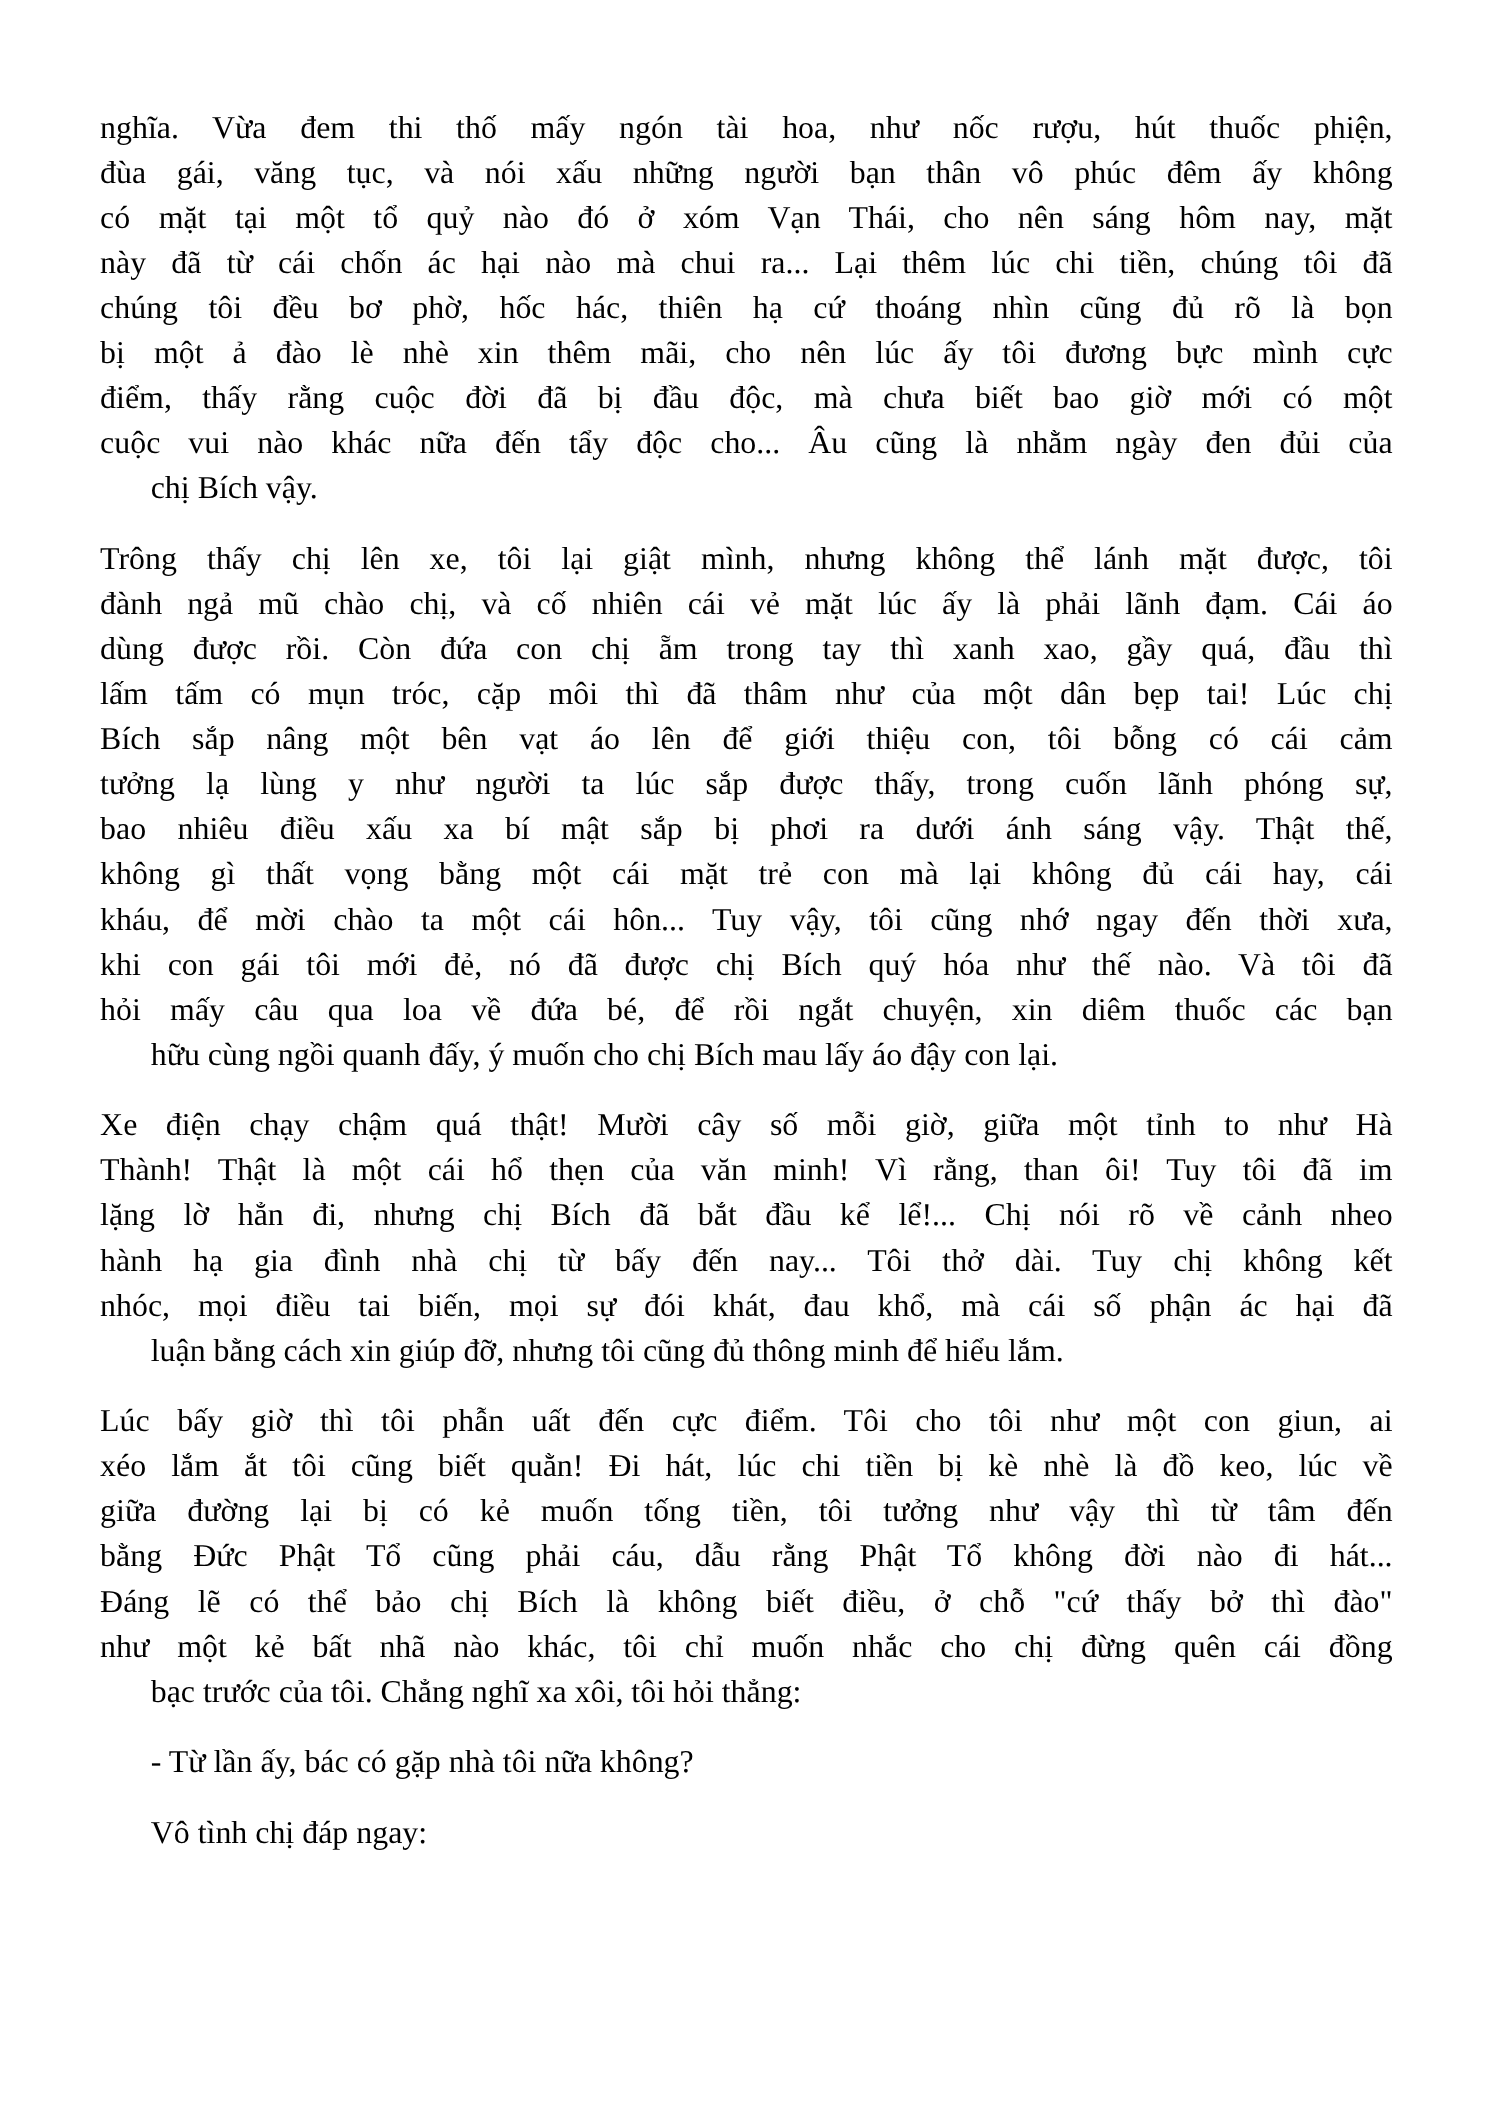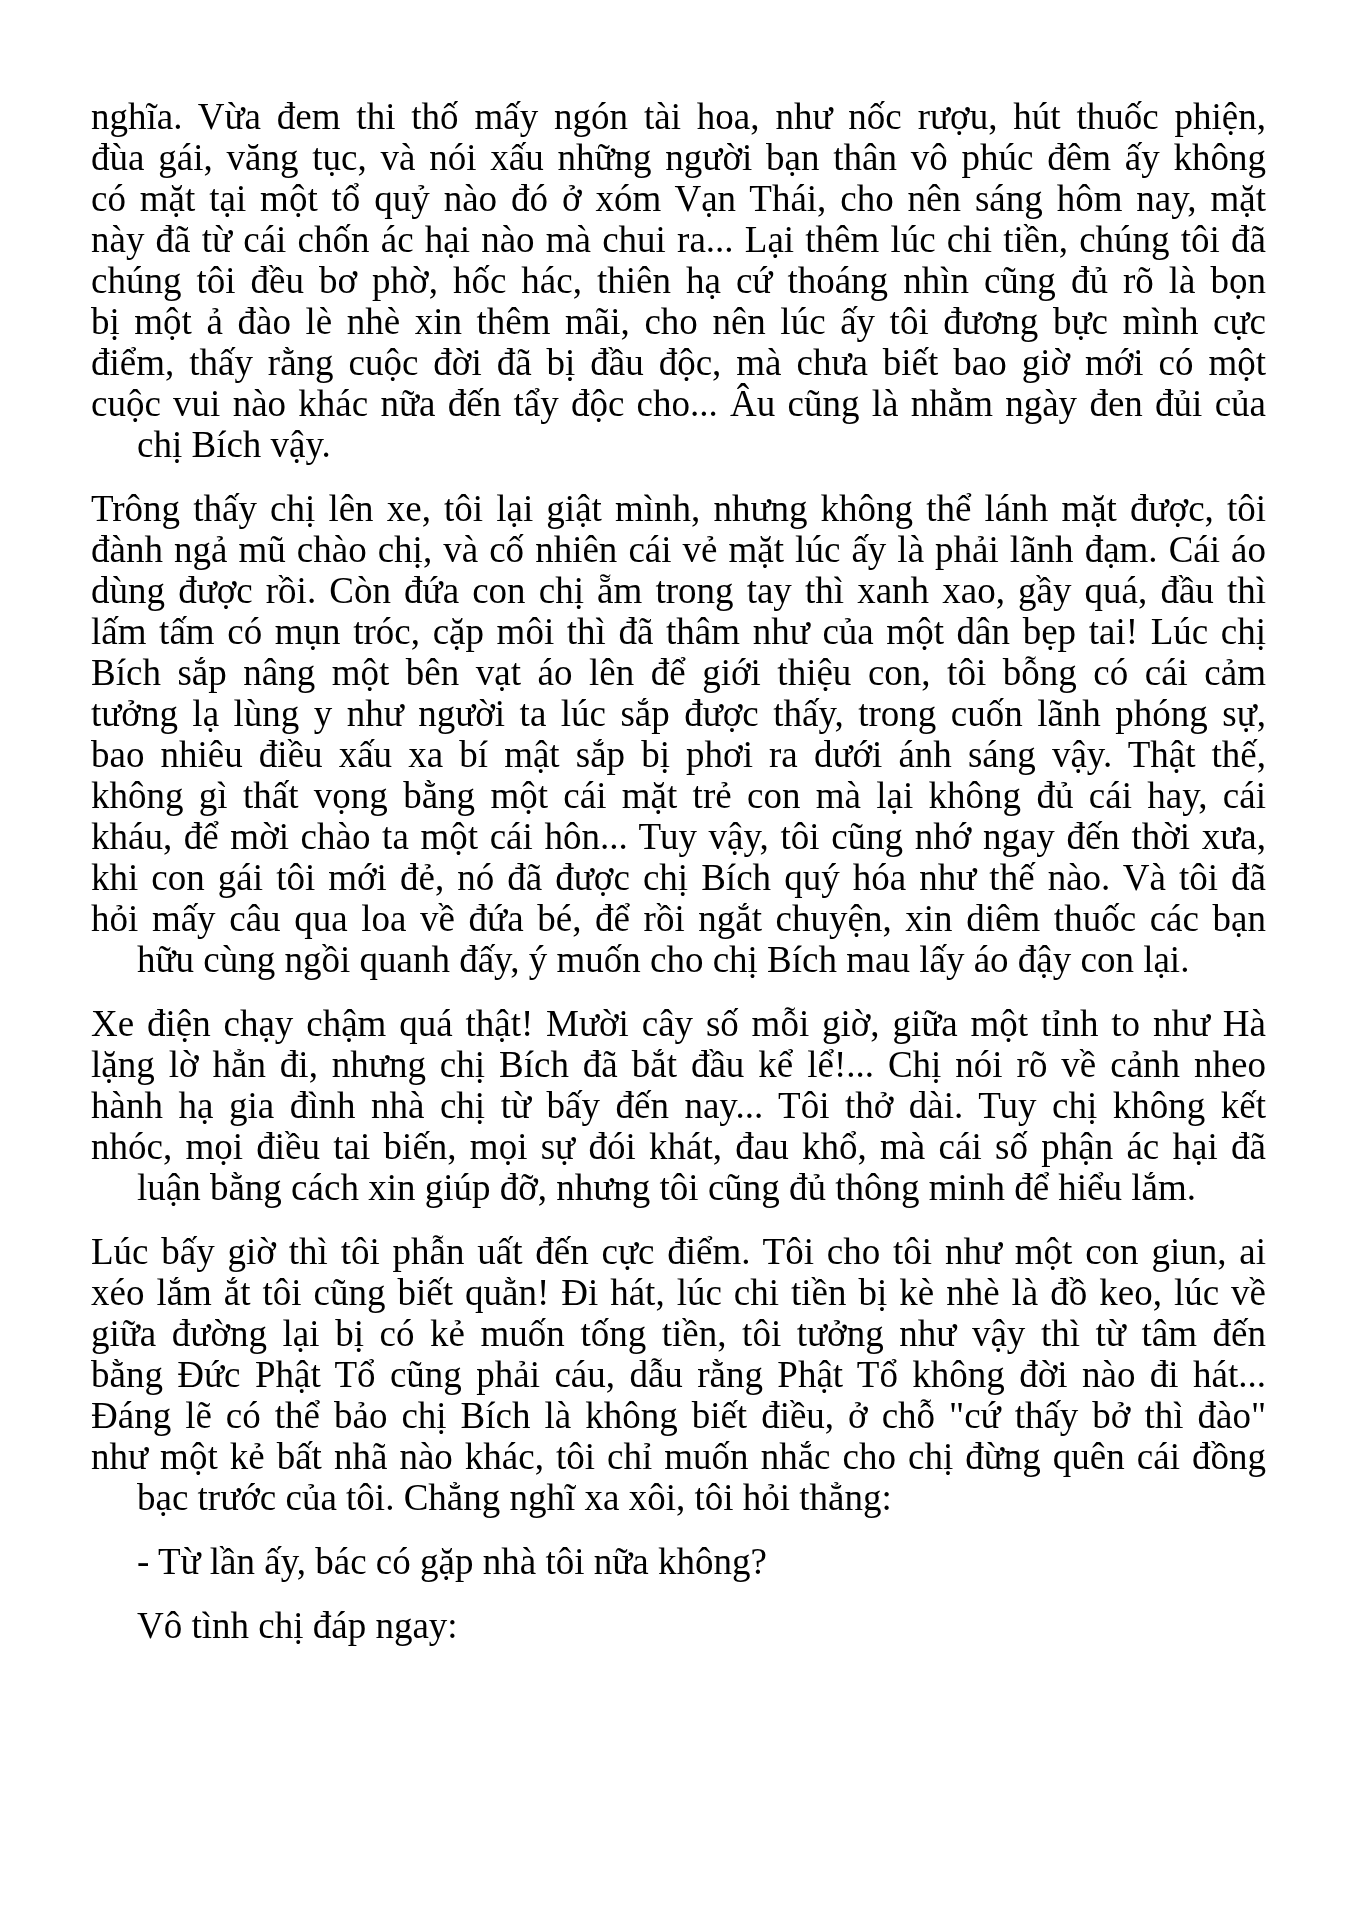--- a/index.html
+++ b/index.html
@@ -9,21 +9,21 @@
   }
   .page {
     position: relative;
     width: 1357px;
     height: 1920px;
     margin: 0 auto;
     background: #ffffff;
     box-sizing: border-box;
     padding: 96px 91px 0 91px;
     font-family: "Liberation Serif", "DejaVu Serif", serif;
-    font-size: 37px;
+    font-size: 29px;
     line-height: 41px;
     color: #000000;
     overflow: hidden;
   }
   .paragraph {
     margin: 0 0 23px 0;
   }
   .line {
     text-align: justify;
     text-align-last: justify;
@@ -62,20 +62,21 @@
         <div class="line">tưởng lạ lùng y như người ta lúc sắp được thấy, trong cuốn lãnh phóng sự,</div>
         <div class="line">bao nhiêu điều xấu xa bí mật sắp bị phơi ra dưới ánh sáng vậy. Thật thế,</div>
         <div class="line">không gì thất vọng bằng một cái mặt trẻ con mà lại không đủ cái hay, cái</div>
         <div class="line">kháu, để mời chào ta một cái hôn... Tuy vậy, tôi cũng nhớ ngay đến thời xưa,</div>
         <div class="line">khi con gái tôi mới đẻ, nó đã được chị Bích quý hóa như thế nào. Và tôi đã</div>
         <div class="line">hỏi mấy câu qua loa về đứa bé, để rồi ngắt chuyện, xin diêm thuốc các bạn</div>
         <div class="line last">hữu cùng ngồi quanh đấy, ý muốn cho chị Bích mau lấy áo đậy con lại.</div>
       </div>
       <div class="paragraph">
         <div class="line">Xe điện chạy chậm quá thật! Mười cây số mỗi giờ, giữa một tỉnh to như Hà</div>
+        <div class="line">Thành! Thật là một cái hổ thẹn của văn minh! Vì rằng, than ôi! Tuy tôi đã im</div>
         <div class="line">lặng lờ hẳn đi, nhưng chị Bích đã bắt đầu kể lể!... Chị nói rõ về cảnh nheo</div>
         <div class="line">hành hạ gia đình nhà chị từ bấy đến nay... Tôi thở dài. Tuy chị không kết</div>
         <div class="line">nhóc, mọi điều tai biến, mọi sự đói khát, đau khổ, mà cái số phận ác hại đã</div>
         <div class="line last">luận bằng cách xin giúp đỡ, nhưng tôi cũng đủ thông minh để hiểu lắm.</div>
       </div>
       <div class="paragraph">
         <div class="line">Lúc bấy giờ thì tôi phẫn uất đến cực điểm. Tôi cho tôi như một con giun, ai</div>
         <div class="line">xéo lắm ắt tôi cũng biết quằn! Đi hát, lúc chi tiền bị kè nhè là đồ keo, lúc về</div>
         <div class="line">giữa đường lại bị có kẻ muốn tống tiền, tôi tưởng như vậy thì từ tâm đến</div>
         <div class="line">bằng Đức Phật Tổ cũng phải cáu, dẫu rằng Phật Tổ không đời nào đi hát...</div>

